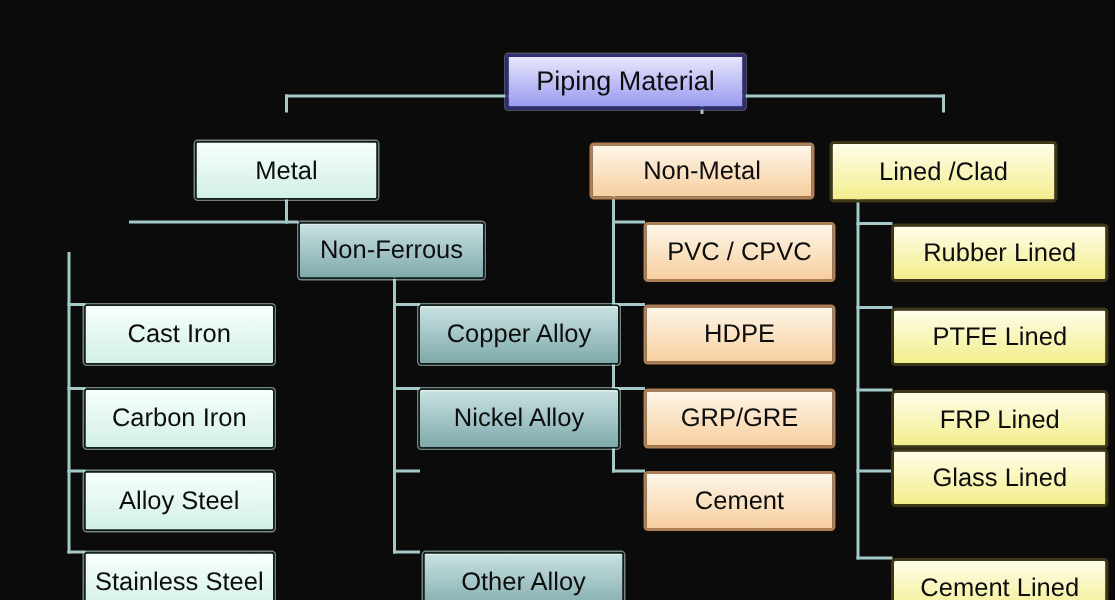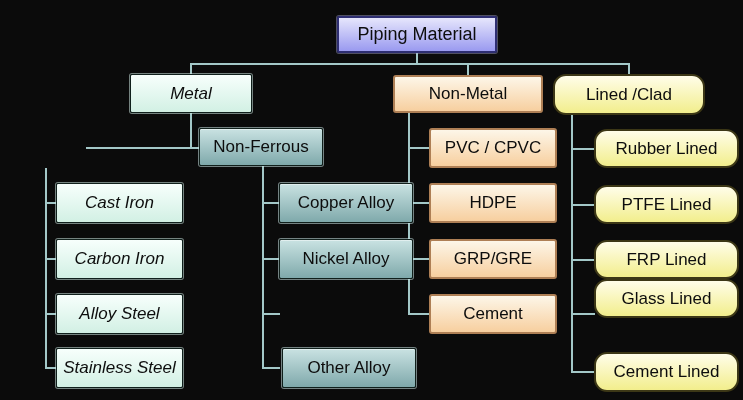--- a/index.html
+++ b/index.html
@@ -6,48 +6,47 @@
   .stage{
     position:relative;width:743px;height:400px;overflow:hidden;
     background:var(--background,#0b0b0b);
     font-family:"Liberation Sans", sans-serif;
   }
   .cline{position:absolute;background:var(--line,#a3c8c8);}
   .node{
     position:absolute;box-sizing:border-box;
     display:flex;align-items:center;justify-content:center;
     text-align:center;color:#0d0d0d;font-size:17px;line-height:1.05;
-    white-space:pre-line;border-radius:2px;
+    white-space:pre-line;border-radius:2px;margin-top:20px;
   }
   .n-root{
     background:linear-gradient(to bottom,var(--root-fill-top,#e6e6fc),var(--root-fill-bottom,#9a9af0));
     border:2px solid var(--root-border,#2e2e72);
     box-shadow:0 0 0 1px rgba(165,165,205,.45);
     font-size:18px;
   }
   .n-mint{
     background:linear-gradient(to bottom,var(--mint-fill-top,#f7fffc),var(--mint-fill-bottom,#d2f0e4));
     border:1px solid var(--mint-border,#10201c);
     box-shadow:0 0 0 1px rgba(205,232,226,.55);
-    font-style:italic;
   }
   .n-teal{
     background:linear-gradient(to bottom,var(--teal-fill-top,#c9e2e2),var(--teal-fill-bottom,#7fa9ab));
     border:1px solid var(--teal-border,#10201c);
     box-shadow:0 0 0 1px rgba(205,232,232,.55), inset 0 1px 0 rgba(255,255,255,.45);
   }
   .n-peach{
     background:linear-gradient(to bottom,var(--peach-fill-top,#fdf6e8),var(--peach-fill-bottom,#f7cf9f));
     border:2px solid var(--peach-border,#ae7f55);
     border-radius:3px;
   }
   .n-yellow{
     background:linear-gradient(to bottom,var(--yellow-fill-top,#fffde9),var(--yellow-fill-bottom,#f2ee8c));
     border:2px solid var(--yellow-border,#3c3716);
-    border-radius:13px;
+    border-radius:3px;
   }
 </style>
 </head>
 <body>
 
 <div class="stage">
 
   <div class="cline" style="left:416px;top:53px;width:2px;height:11px"></div>
   <div class="cline" style="left:190px;top:63px;width:440px;height:2px"></div>
   <div class="cline" style="left:190px;top:63px;width:2px;height:12px"></div>

